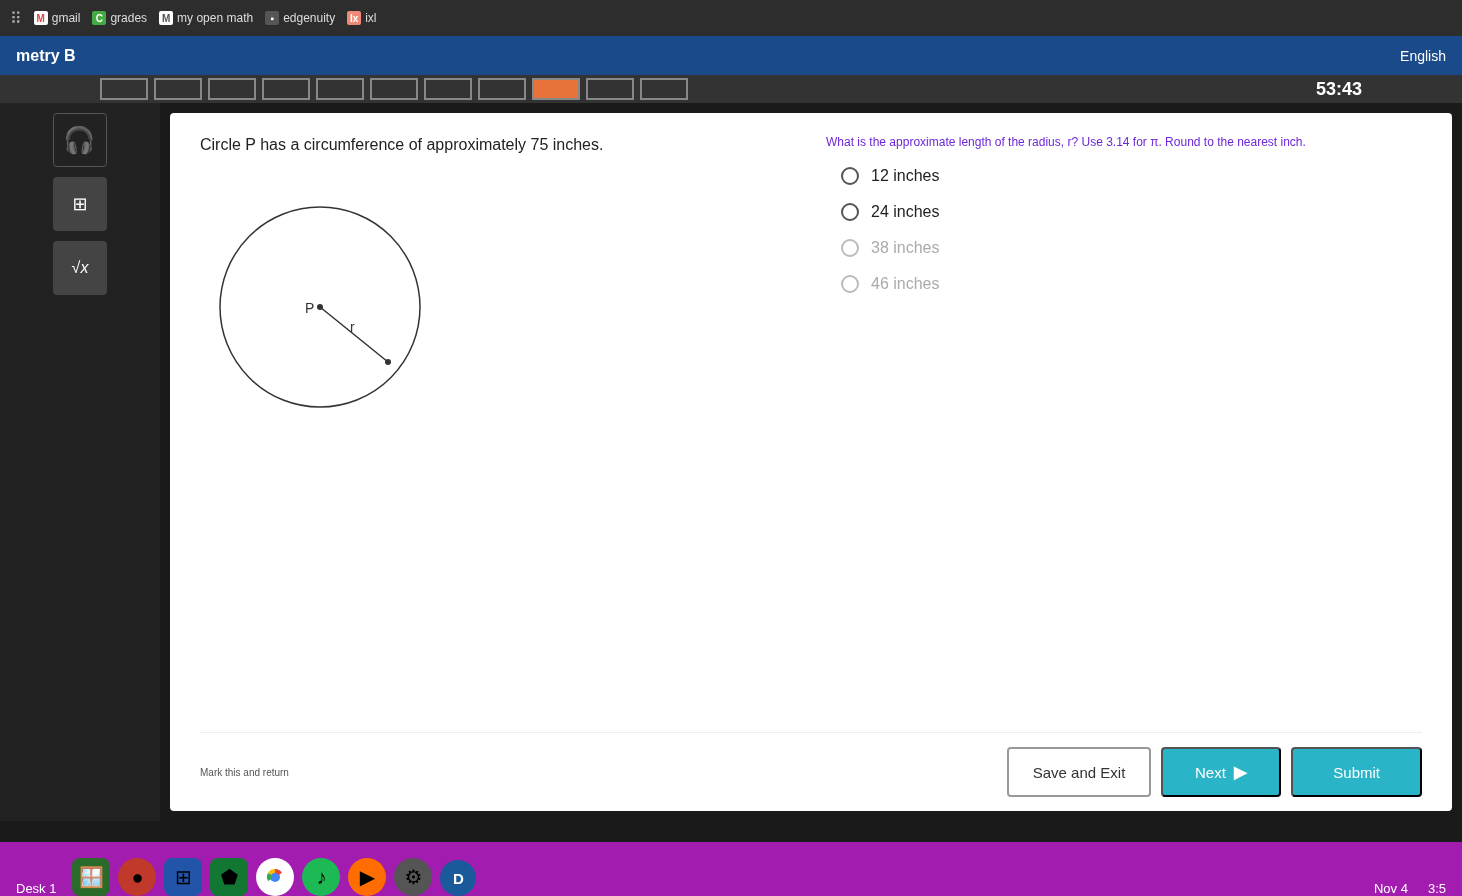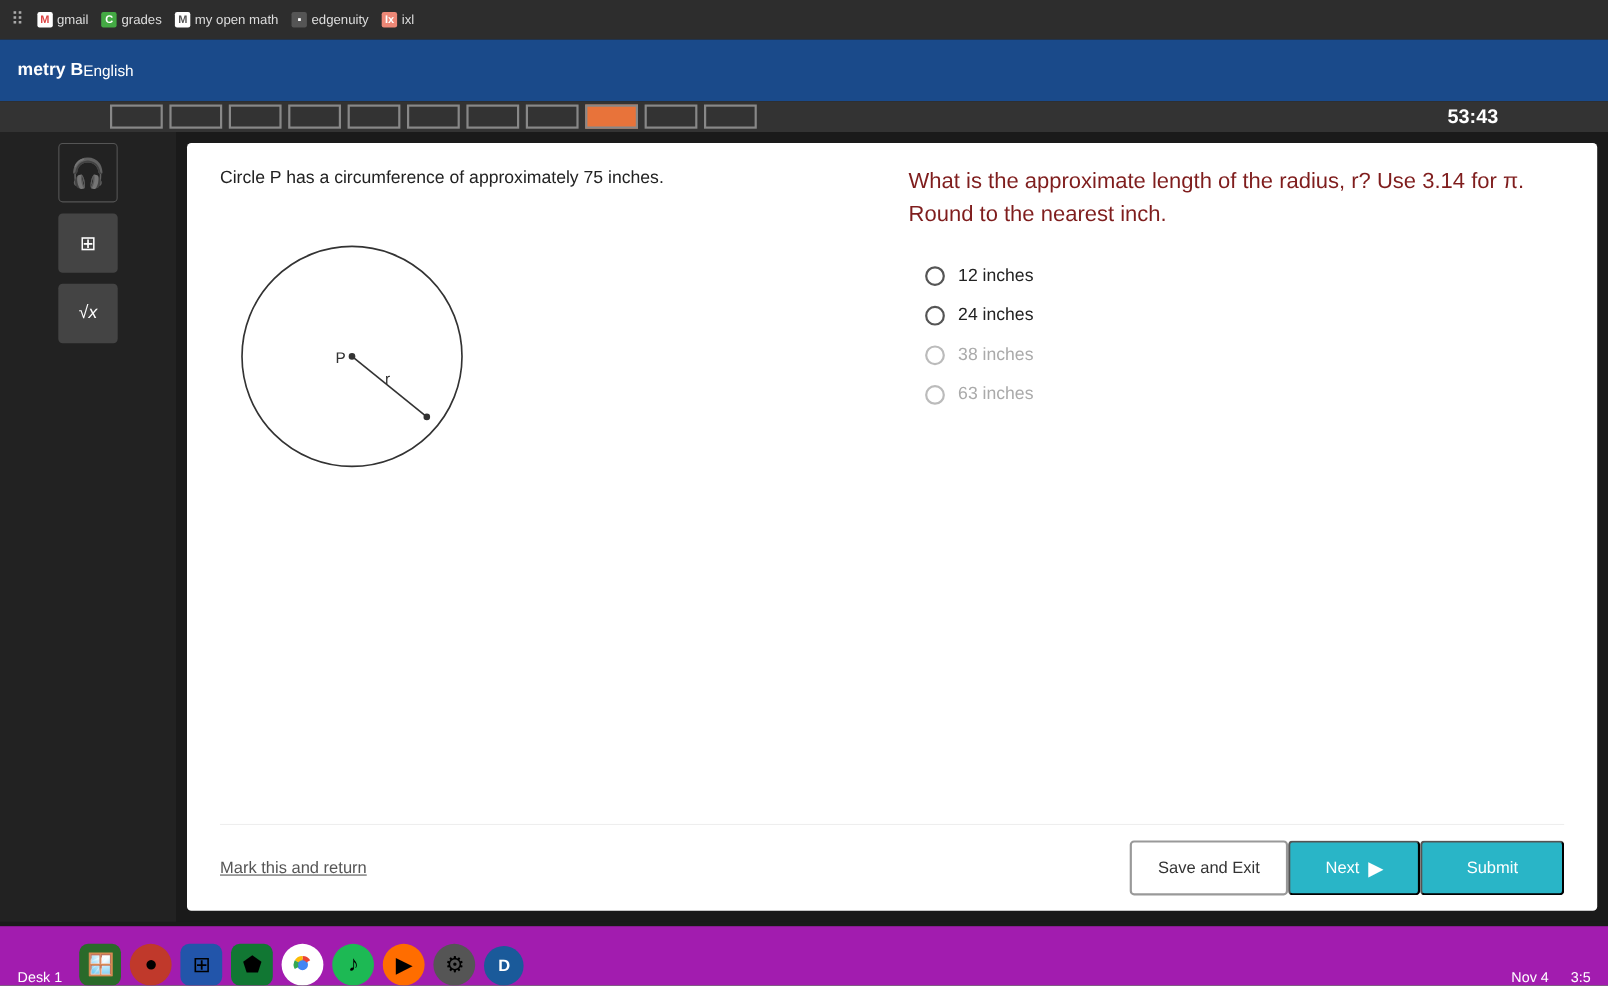--- a/index.html
+++ b/index.html
@@ -45,25 +45,26 @@
     }
     .tab-gmail { background: #fff; color: #d44; }
     .tab-grades { background: #4a4; color: #fff; }
     .tab-openmath { background: #fff; color: #555; }
     .tab-edgenuity { background: #555; color: #fff; }
     .tab-ixl { background: #e87; color: #fff; }
 
     
     .app-header {
       width: 100%;
-      height: 56px;
+      height: 39px;
       background: #1a4a8a;
       display: flex;
       align-items: center;
       padding: 0 16px;
+      justify-content: space-between;
     }
     .app-title {
       color: #fff;
       font-size: 16px;
       font-weight: bold;
     }
     .app-lang {
       color: #fff;
       font-size: 14px;
     }
@@ -168,23 +169,23 @@
       justify-content: center;
     }
 
     .question-right {
       flex: 1;
       display: flex;
       flex-direction: column;
     }
 
     .answer-question {
-      font-size: 20px;
-      color: #7f1d1d;
-      margin-bottom: 32px;
+      font-size: 12px;
+      color: #6d28d9;
+      margin-bottom: 16px;
       line-height: 1.5;
     }
 
     .radio-option {
       display: flex;
       align-items: center;
       gap: 12px;
       margin-bottom: 18px;
       cursor: pointer;
       padding-left: 15px;
@@ -208,28 +209,27 @@
     
     .question-footer {
       display: flex;
       align-items: center;
       justify-content: space-between;
       padding: 14px 0 14px 0;
       border-top: 1px solid #eee;
       margin-top: auto;
     }
     .mark-return-link {
-      font-size: 15px;
+      font-size: 10px;
       color: #555;
-      text-decoration: underline;
       cursor: pointer;
     }
     .footer-buttons {
       display: flex;
-      gap: 0;
+      gap: 10px;
     }
     .btn-save-exit {
       padding: 12px 24px;
       border: 2px solid #999;
       background: #fff;
       color: #333;
       font-size: 15px;
       border-radius: 4px;
       cursor: pointer;
       min-width: 140px;
@@ -402,21 +402,21 @@
           <span class="radio-label">24 inches</span>
         </div>
 
         <div class="radio-option">
           <div class="radio-circle" style="border-color:#bbb;"></div>
           <span class="radio-label greyed">38 inches</span>
         </div>
 
         <div class="radio-option">
           <div class="radio-circle" style="border-color:#bbb;"></div>
-          <span class="radio-label greyed">63 inches</span>
+          <span class="radio-label greyed">46 inches</span>
         </div>
       </div>
     </div>
 
     <div class="question-footer">
       <span class="mark-return-link">Mark this and return</span>
       <div class="footer-buttons">
         <button class="btn-save-exit">Save and Exit</button>
         <button class="btn-next">
           <span>Next</span>

